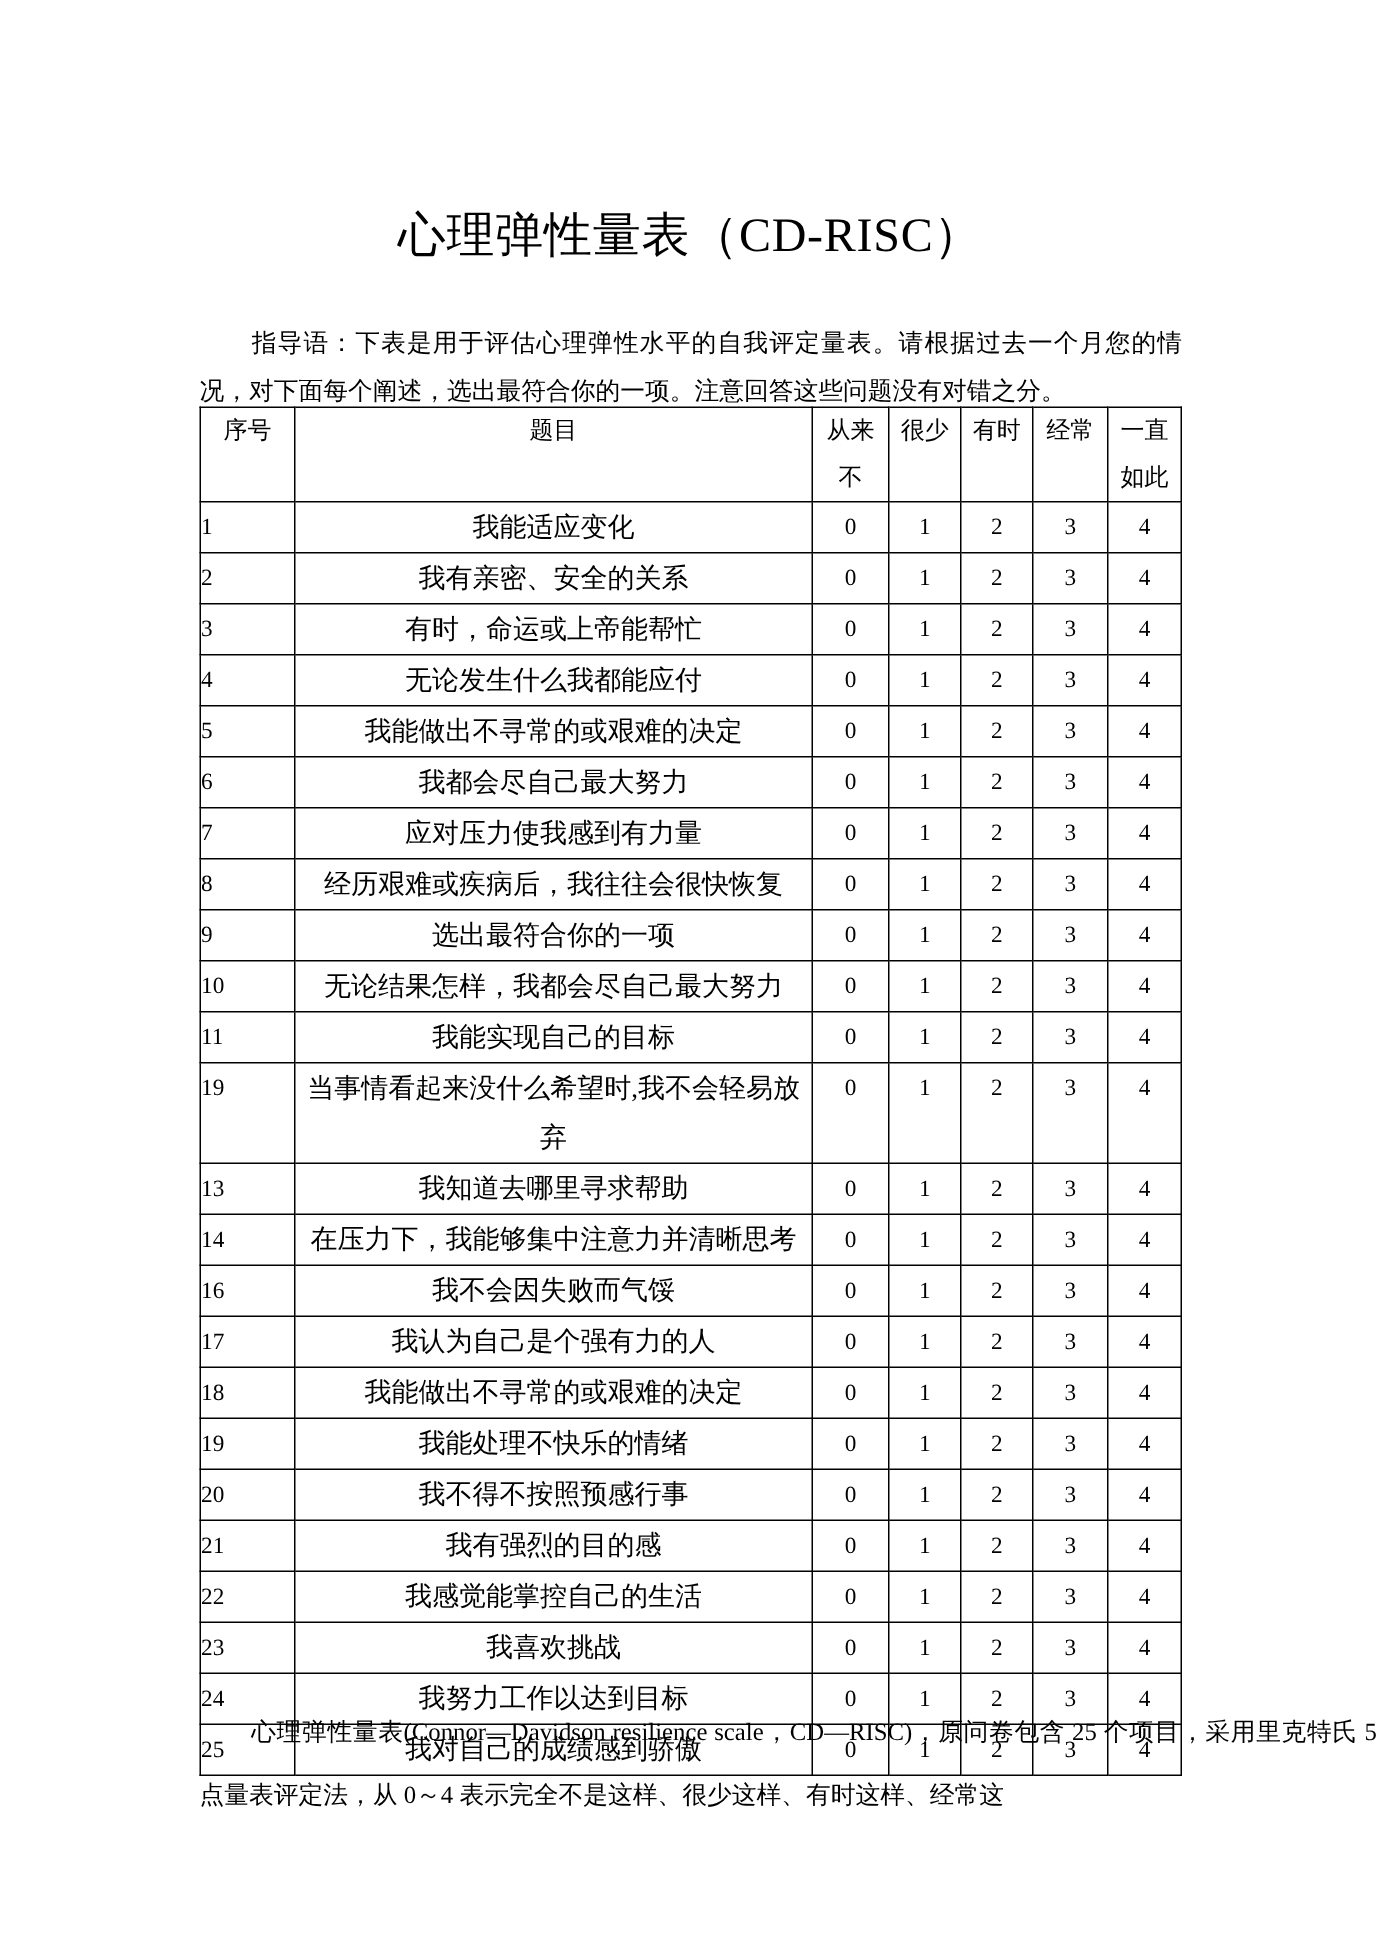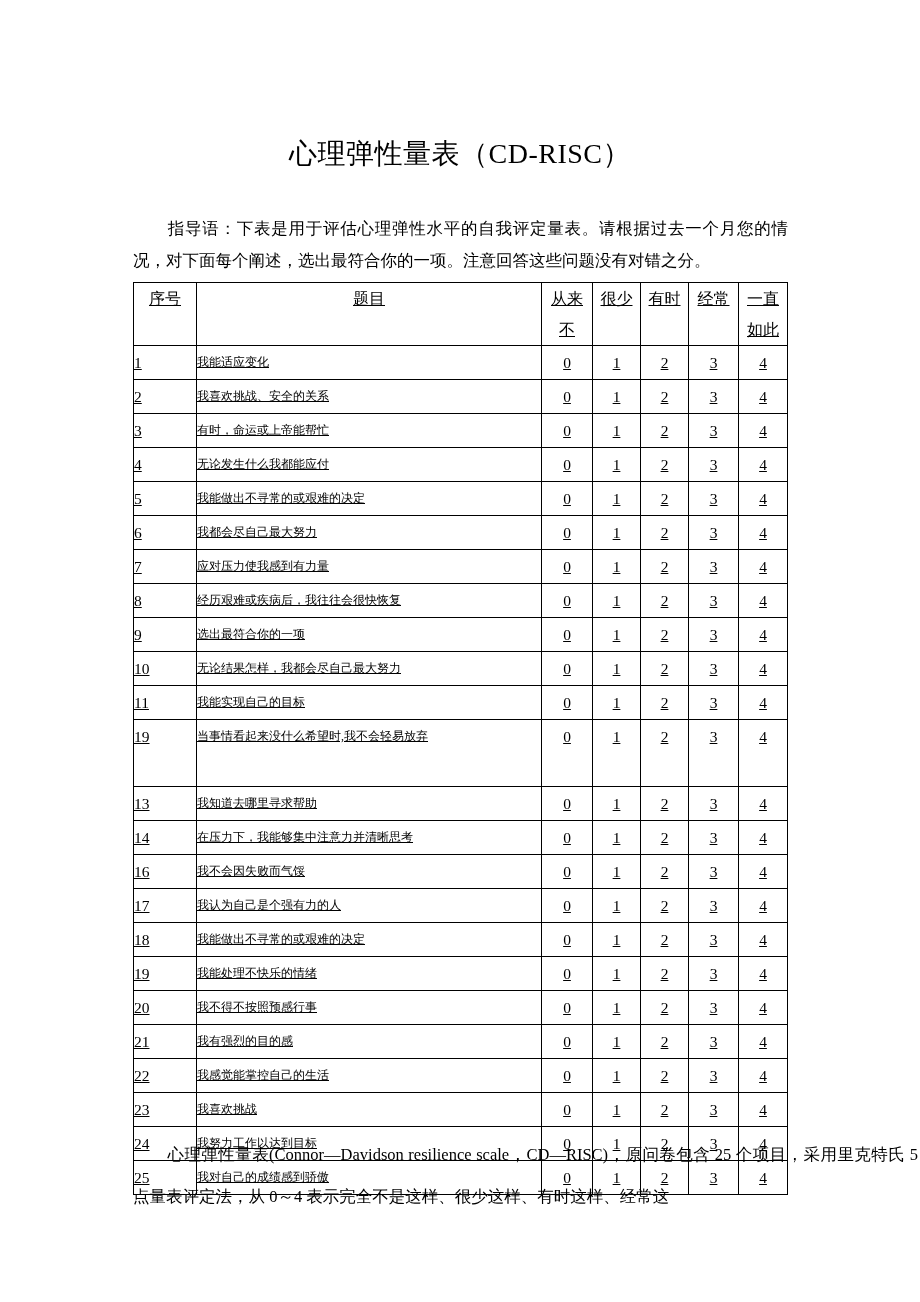--- a/index.html
+++ b/index.html
@@ -24,21 +24,21 @@
     box-sizing: border-box;
   }
 
   
   .doc-title {
     position: absolute;
     left: 0;
     top: 118px;
     width: 920px;
     text-align: center;
-    font-size: 28px;
+    font-size: 32px;
     line-height: 34px;
     letter-spacing: 0.5px;
     font-weight: 400;
     white-space: nowrap;
   }
 
   
   .instructions {
     position: absolute;
     left: 133px;
@@ -51,23 +51,22 @@
   }
   .instructions .indent {
     display: inline-block;
     width: 34px;
   }
 
   
   .scale-table-wrap {
     position: absolute;
     left: 133px;
-    top: 282px;
+    top: 271px;
     width: 654px;
-    text-decoration: underline;
   }
   table.scale-table {
     border-collapse: collapse;
     width: 654px;
     table-layout: fixed;
     font-size: 15.5px;
   }
   table.scale-table td,
   table.scale-table th {
     border: 1px solid #000000;
@@ -107,23 +106,23 @@
     height: 33px;
   }
   td.cell-no {
     padding-left: 9px;
     text-align: left;
     line-height: 33px;
     font-size: 15.5px;
   }
   td.cell-item {
     padding-left: 12px;
-    text-align: left;
+    text-align: center;
     line-height: 33px;
-    font-size: 12px;
+    font-size: 18px;
   }
   td.cell-val {
     text-align: center;
     line-height: 33px;
     font-size: 15.5px;
   }
 
   
   tr.tall td { height: 66px; }
   tr.tall td.cell-no { line-height: 33px; }
@@ -192,21 +191,21 @@
             <td class="cell-no">1</td>
             <td class="cell-item">我能适应变化</td>
             <td class="cell-val">0</td>
             <td class="cell-val">1</td>
             <td class="cell-val">2</td>
             <td class="cell-val">3</td>
             <td class="cell-val">4</td>
           </tr>
           <tr>
             <td class="cell-no">2</td>
-            <td class="cell-item">我喜欢挑战、安全的关系</td>
+            <td class="cell-item">我有亲密、安全的关系</td>
             <td class="cell-val">0</td>
             <td class="cell-val">1</td>
             <td class="cell-val">2</td>
             <td class="cell-val">3</td>
             <td class="cell-val">4</td>
           </tr>
           <tr>
             <td class="cell-no">3</td>
             <td class="cell-item">有时，命运或上帝能帮忙</td>
             <td class="cell-val">0</td>

